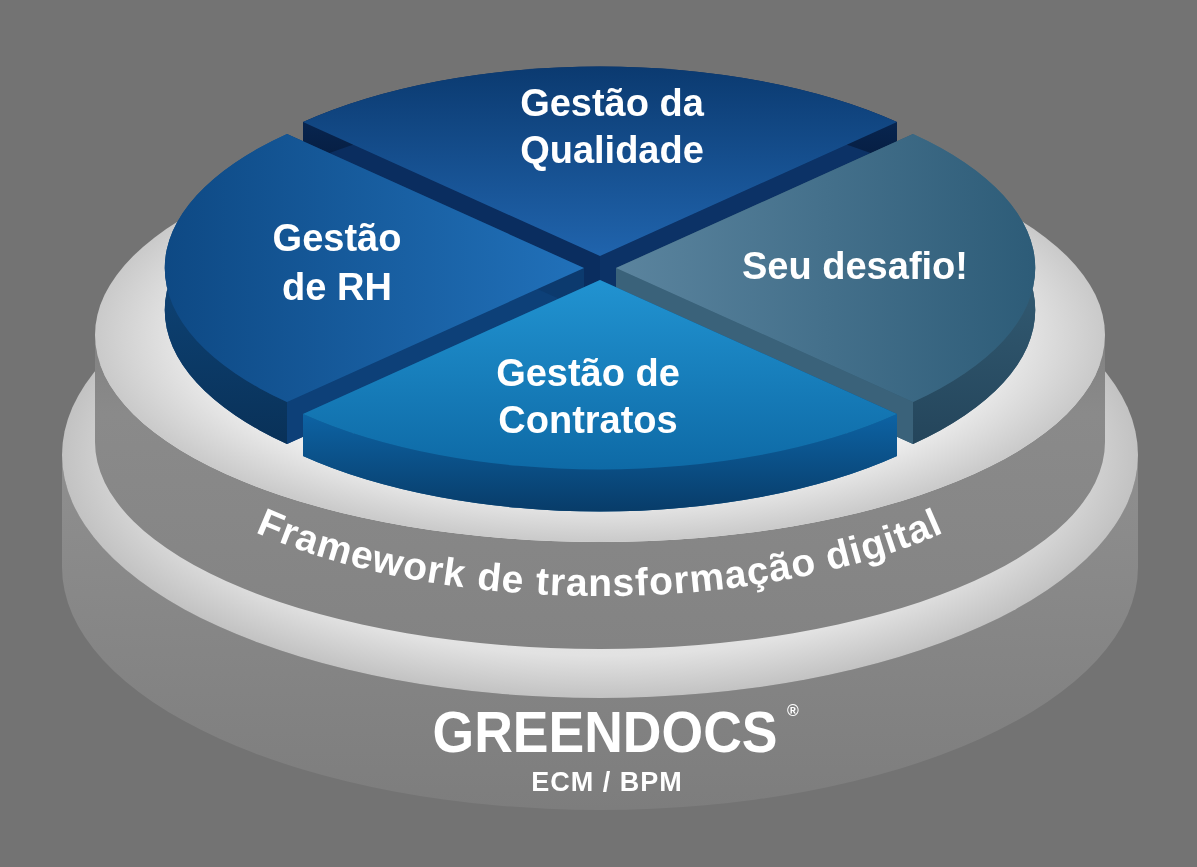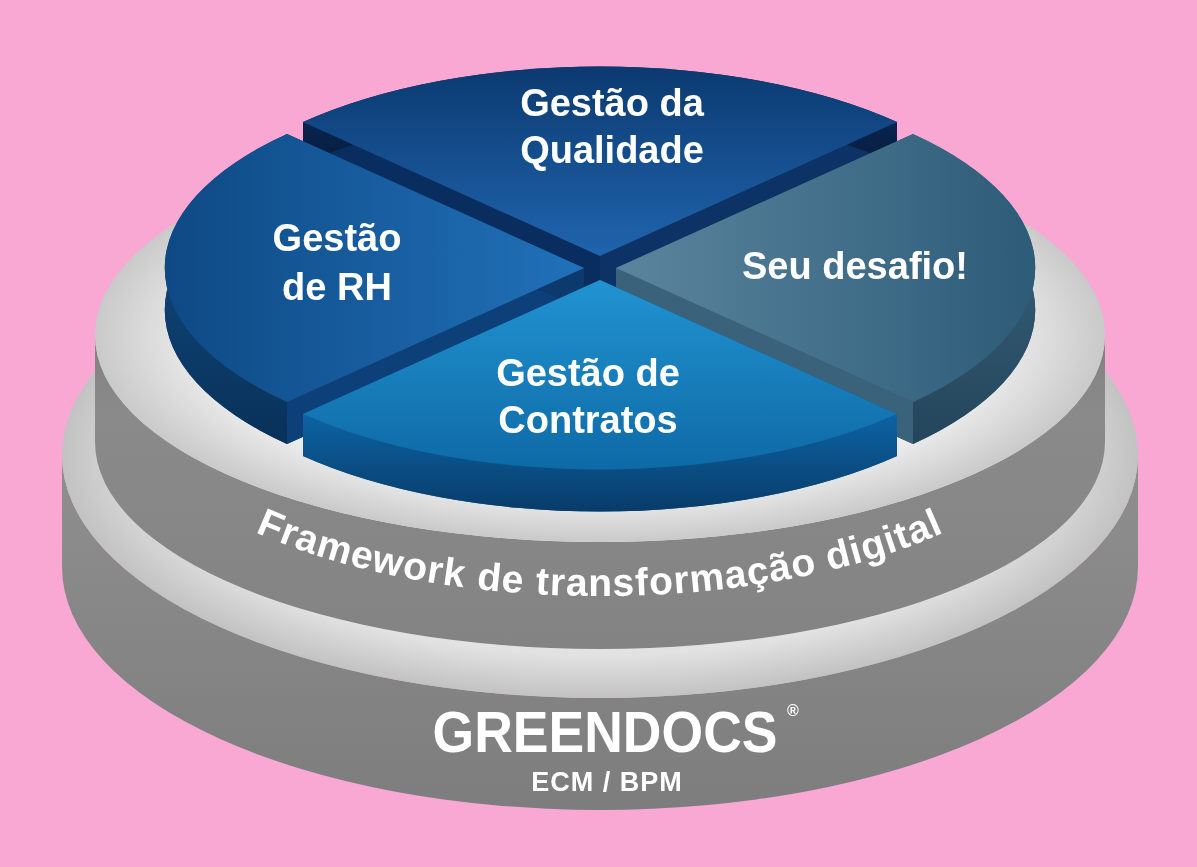--- a/index.html
+++ b/index.html
@@ -1,20 +1,20 @@
 <!DOCTYPE html>
 <html><head>
 <meta charset="utf-8">
 <style>
   html, body { margin: 0; padding: 0; background: #ffffff; }
   .stage {
     position: relative;
     width: 1197px;
     height: 867px;
-    background: #f9a8d4;
+    background: #737373;
     overflow: hidden;
     font-family: "Liberation Sans", sans-serif;
   }
   svg { display: block; }
   .slice-label {
     font-family: "Liberation Sans", "DejaVu Sans", sans-serif;
     font-weight: 700;
     font-size: 38px;
     fill: #ffffff;
     text-anchor: middle;

